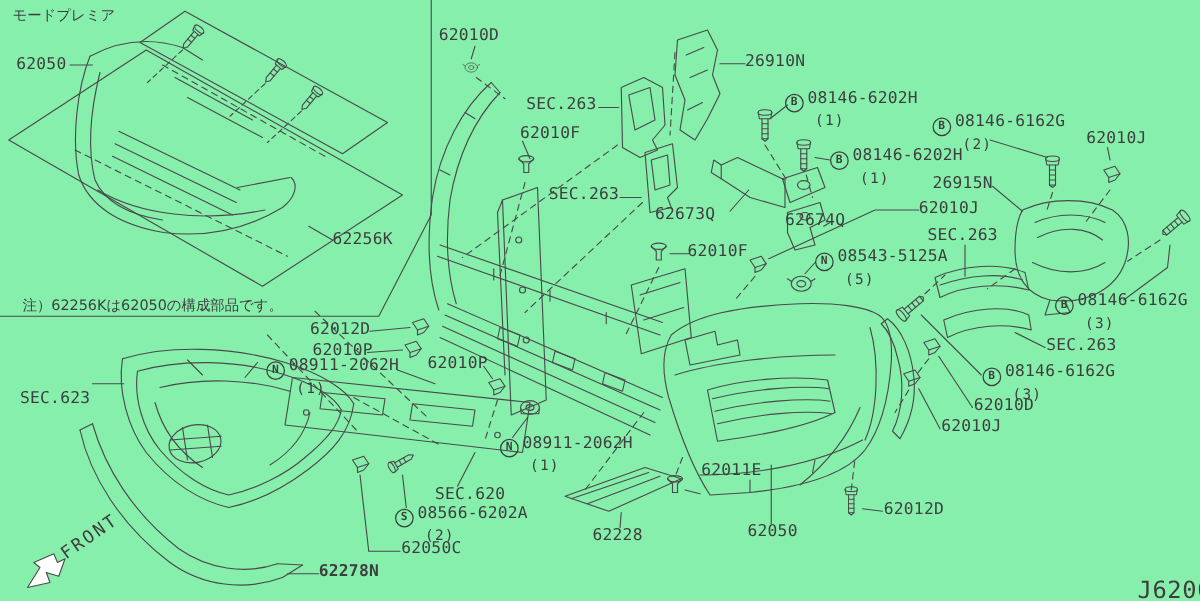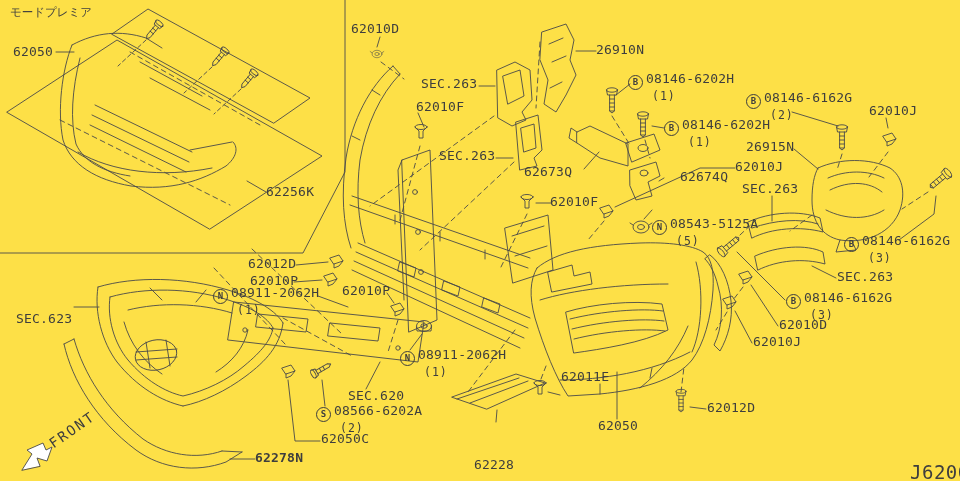--- a/index.html
+++ b/index.html
@@ -1,16 +1,16 @@
 <!DOCTYPE html>
 <html><head>
 <meta charset="utf-8">
 <style>
   html,body{margin:0;padding:0;background:#fff;}
-  .stage{position:relative;width:960px;height:481px;background:#fde047;overflow:hidden;
+  .stage{position:relative;width:960px;height:481px;background:#86efac;overflow:hidden;
          font-family:"DejaVu Sans Mono","Liberation Mono",monospace;}
   svg.art{position:absolute;left:0;top:0;}
   .lbl{position:absolute;color:#3e3e3e;font-size:13px;line-height:1.1;white-space:nowrap;letter-spacing:.2px;}
   .lbl .qty{display:block;font-size:11.5px;padding-left:24px;letter-spacing:1px;}
   .circ{display:inline-block;width:13px;height:13px;border:1.4px solid #3e3e3e;border-radius:50%;
         font-size:9px;line-height:13px;text-align:center;vertical-align:-2px;margin-right:3px;font-weight:bold;}
   .jp{position:absolute;color:#3e3e3e;font-size:11.5px;font-family:"DejaVu Sans","Liberation Sans",sans-serif;white-space:nowrap;}
   .front{position:absolute;left:46px;top:438px;font-size:14px;color:#3e3e3e;
          transform:rotate(-35deg);transform-origin:left top;letter-spacing:2px;}
   .code{position:absolute;left:910px;top:461px;font-size:19px;color:#3e3e3e;letter-spacing:.5px;}
@@ -281,20 +281,21 @@
     <path d="M398,320 L388,352"></path>
     <path d="M604,221 L588,240"></path>
     <path d="M727,312 L716,330"></path>
     <path d="M743,287 L733,300"></path>
     <path d="M515,330 L468,392"></path>
     <path d="M812,215 L790,231"></path>
   </g>
 </svg>
 
 <div class="jp" style="left:10px;top:5px;">モードプレミア</div>
+<div class="jp" style="left:18px;top:237px;">注）62256Kは62050の構成部品です。</div>
 
 <div class="lbl" style="left:13px;top:45px;">62050</div>
 <div class="lbl" style="left:266px;top:185px;">62256K</div>
 <div class="lbl" style="left:16px;top:312px;">SEC.623</div>
 <div class="lbl" style="left:255px;top:451px;font-weight:bold;">62278N</div>
 
 <div class="front">FRONT</div>
 
 <div class="lbl" style="left:351px;top:22px;">62010D</div>
 <div class="lbl" style="left:421px;top:77px;">SEC.263</div>
@@ -315,25 +316,25 @@
   <span class="qty">(1)</span>
 </div>
 
 <div class="lbl" style="left:746px;top:91px;">
   <span class="circ">B</span><span>08146-6162G</span>
   <span class="qty">(2)</span>
 </div>
 
 <div class="lbl" style="left:869px;top:104px;">62010J</div>
 <div class="lbl" style="left:746px;top:140px;">26915N</div>
-<div class="lbl" style="left:680px;top:170px;">62674Q</div>
+<div class="lbl" style="left:628px;top:170px;">62674Q</div>
 <div class="lbl" style="left:735px;top:160px;">62010J</div>
 <div class="lbl" style="left:742px;top:182px;">SEC.263</div>
 
-<div class="lbl" style="left:652px;top:199px;margin-top:18px;">
+<div class="lbl" style="left:652px;top:199px;">
   <span class="circ">N</span><span>08543-5125A</span>
   <span class="qty">(5)</span>
 </div>
 
 <div class="lbl" style="left:844px;top:234px;">
   <span class="circ">B</span><span>08146-6162G</span>
   <span class="qty">(3)</span>
 </div>
 
 <div class="lbl" style="left:837px;top:270px;">SEC.263</div>
@@ -362,20 +363,20 @@
 </div>
 
 <div class="lbl" style="left:348px;top:389px;">SEC.620</div>
 
 <div class="lbl" style="left:316px;top:404px;">
   <span class="circ">S</span><span>08566-6202A</span>
   <span class="qty">(2)</span>
 </div>
 
 <div class="lbl" style="left:321px;top:432px;">62050C</div>
-<div class="lbl" style="left:474px;top:422px;margin-top:36px;">62228</div>
+<div class="lbl" style="left:474px;top:422px;">62228</div>
 <div class="lbl" style="left:561px;top:370px;">62011E</div>
 <div class="lbl" style="left:598px;top:419px;">62050</div>
 <div class="lbl" style="left:707px;top:401px;">62012D</div>
 
 <div class="code">J62001FP</div>
 
 </div>
 
 </body></html>

